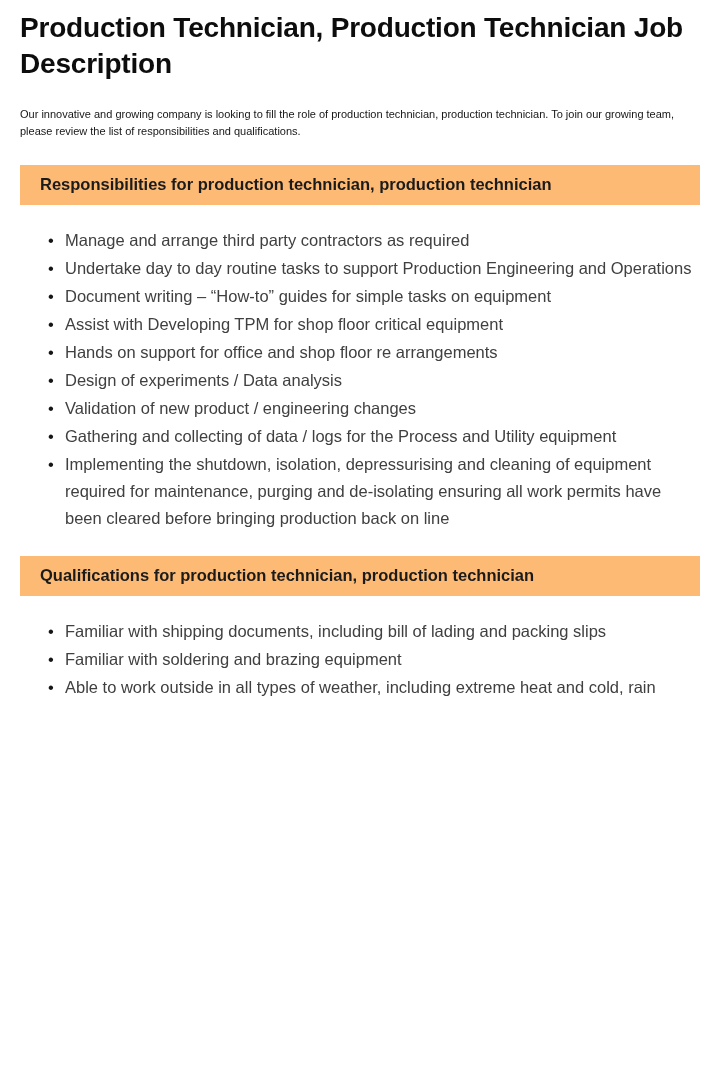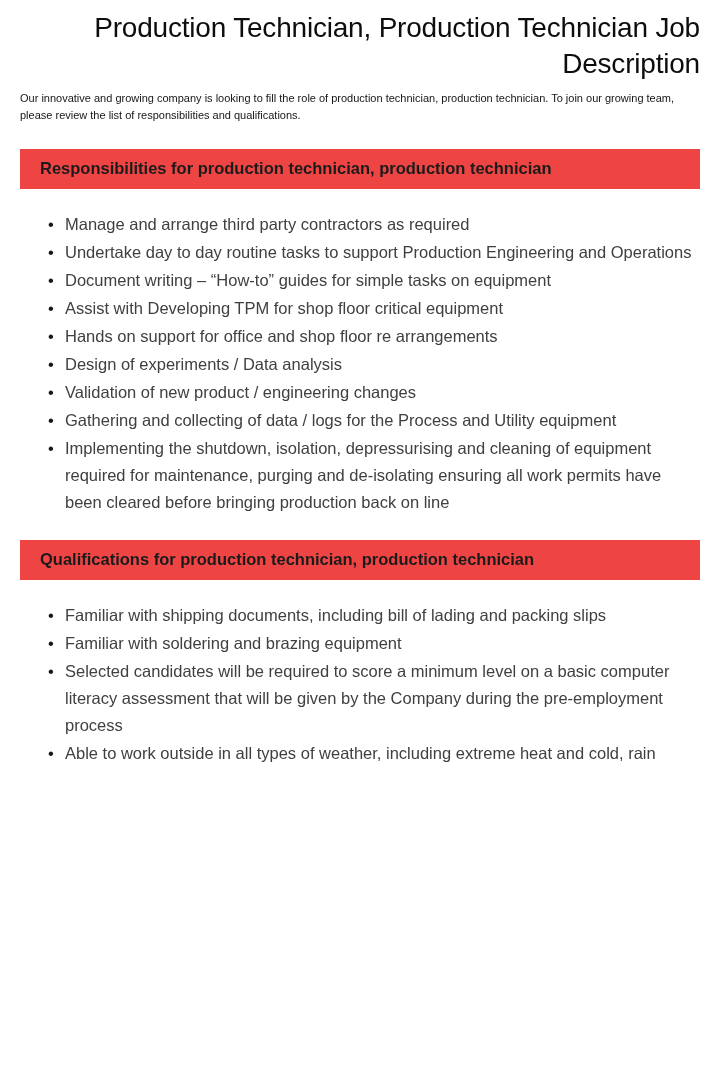--- a/index.html
+++ b/index.html
@@ -13,35 +13,35 @@
     font-family: "Liberation Sans", sans-serif;
     color: #161616;
     -webkit-font-smoothing: antialiased;
   }
   .page {
     padding: 4px 20px 24px 20px;
     box-sizing: border-box;
   }
   .job-title {
     font-size: 28px;
-    font-weight: normal;
-    text-align: right;
+    font-weight: bold;
+    text-align: left;
     line-height: 1.28;
-    margin: 6px 0 8px 0;
+    margin: 6px 0 24px 0;
     color: #0d0d0d;
     letter-spacing: -0.2px;
   }
   .intro {
     font-size: 11px;
     line-height: 1.62;
     margin: 0 0 10px 0;
     color: #161616;
   }
   .section-bar {
-    background: #ef4444;
+    background: #fdba74;
     margin: 24px 0 12px 0;
     padding: 9px 20px;
     font-size: 16.5px;
     font-weight: bold;
     color: #1b1b1b;
     line-height: 1.3;
   }
   ul.bullet-list {
     margin: 22px 0 6px 0;
     padding: 0 0 0 45px;
@@ -85,17 +85,16 @@
     <li>Validation of new product / engineering changes</li>
     <li>Gathering and collecting of data / logs for the Process and Utility equipment</li>
     <li>Implementing the shutdown, isolation, depressurising and cleaning of equipment required for maintenance, purging and de-isolating ensuring all work permits have been cleared before bringing production back on line</li>
   </ul>
 
   <div class="section-bar">Qualifications for production technician, production technician</div>
 
   <ul class="bullet-list">
     <li>Familiar with shipping documents, including bill of lading and packing slips</li>
     <li>Familiar with soldering and brazing equipment</li>
-    <li>Selected candidates will be required to score a minimum level on a basic computer literacy assessment that will be given by the Company during the pre-employment process</li>
     <li>Able to work outside in all types of weather, including extreme heat and cold, rain</li>
   </ul>
 
 </div>
 
 </body></html>

